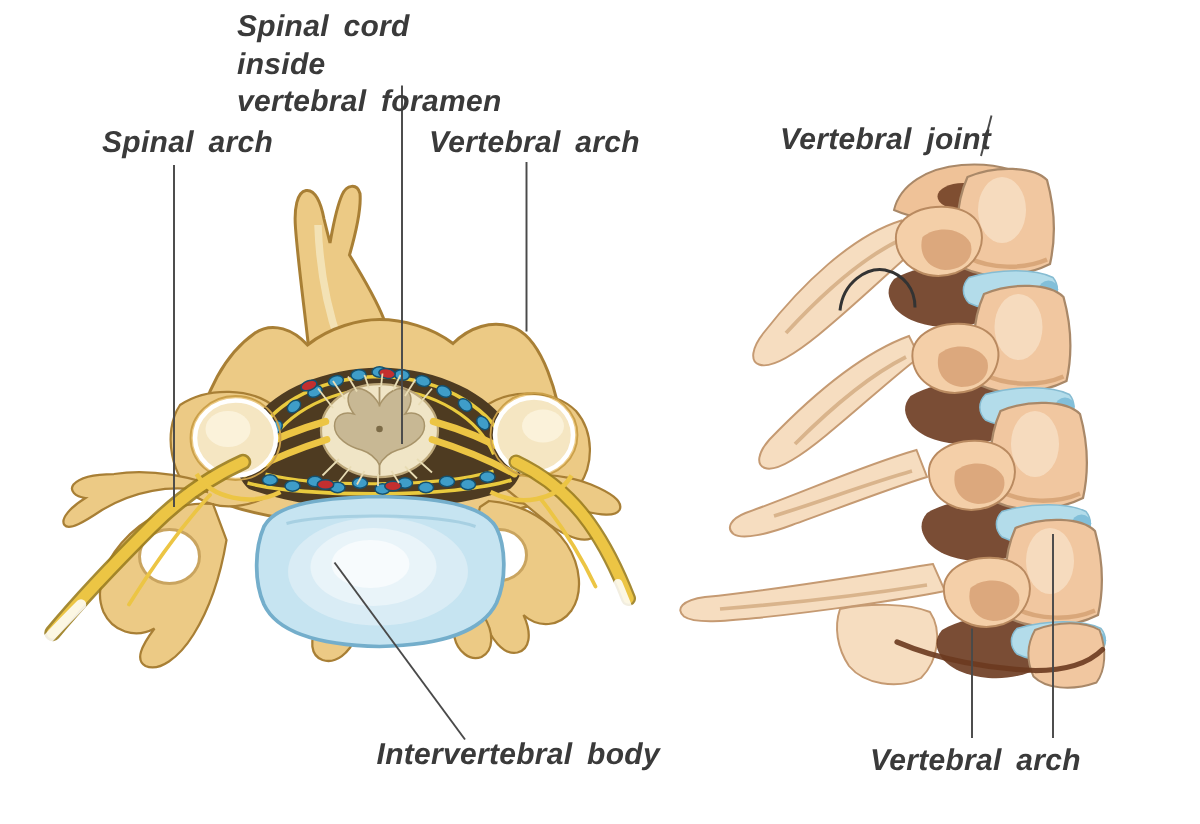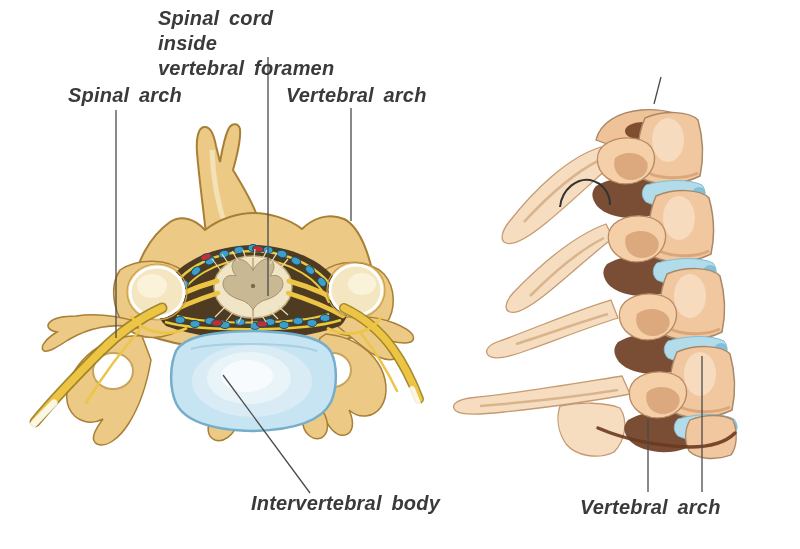--- a/index.html
+++ b/index.html
@@ -238,16 +238,17 @@
     <line x1="702" y1="356" x2="702" y2="492"></line>
   </g>
 </svg>
 
 <div class="label center" style="left:158px;top:6px;width:178px;">
   <div>Spinal cord inside</div>
   <div>vertebral foramen</div>
 </div>
 <div class="label" style="left:68px;top:83px;">Spinal arch</div>
 <div class="label" style="left:286px;top:83px;">Vertebral arch</div>
+<div class="label" style="left:520px;top:81px;">Vertebral joint</div>
 <div class="label" style="left:251px;top:491px;">Intervertebral body</div>
 <div class="label" style="left:580px;top:495px;">Vertebral arch</div>
 
 </div>
 
 </body></html>

